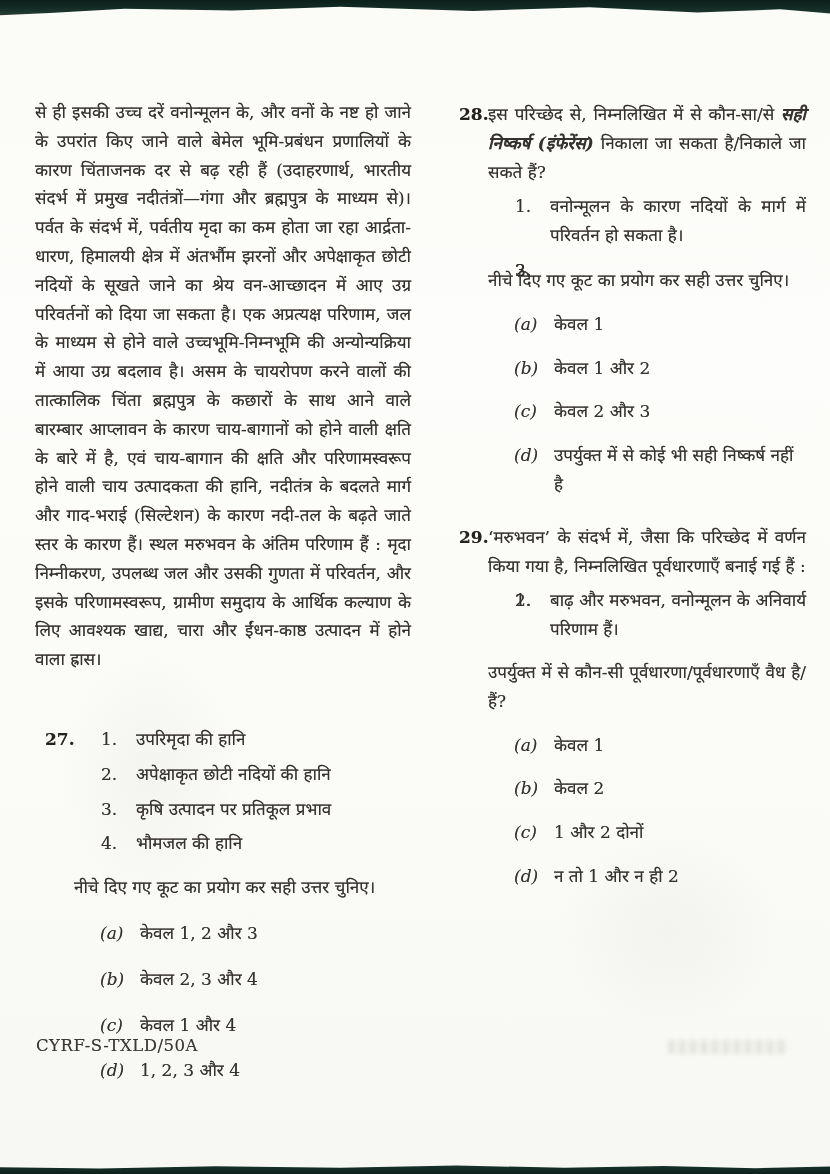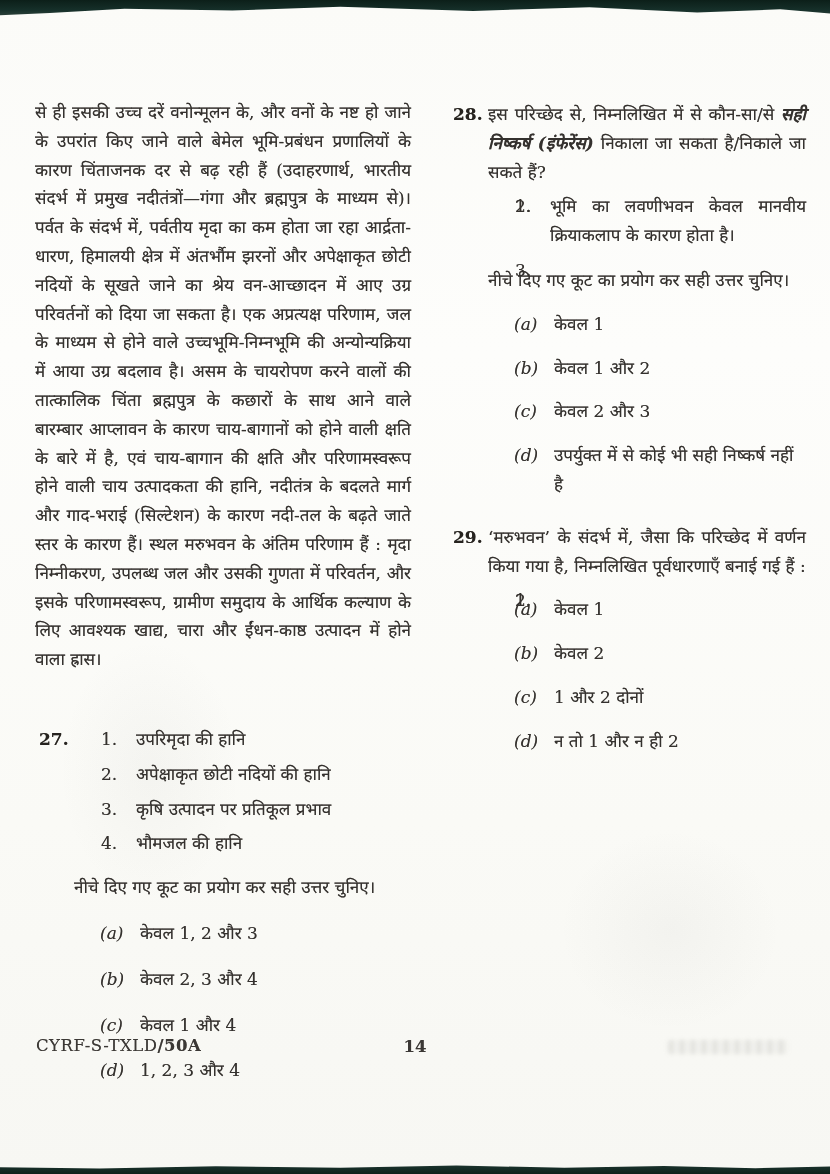--- a/index.html
+++ b/index.html
@@ -33,21 +33,21 @@
   .col { position: absolute; font-size: 17px; line-height: 28.8px; }
   #col-left  { left: 35px;  top: 98px;  width: 376px; }
   #col-right { left: 449px; top: 100px; width: 357px; }
 
   .passage {
     text-align: justify;
     text-shadow: 0 0 0.6px rgba(55,50,45,0.55);
   }
 
   .question { position: relative; padding-left: 39px; text-shadow: 0 0 0.6px rgba(55,50,45,0.5); }
-  .q-num { position: absolute; left: 4px; top: 0; font-weight: 700; color: #26231f; }
+  .q-num { position: absolute; left: 10px; top: 0; font-weight: 700; color: #26231f; }
   .q-intro { display: block; text-align: justify; }
   .bi { font-weight: 700; font-style: italic; }
 
   .item { position: relative; padding-left: 62px; margin-top: 6px; text-align: justify; }
   .item-num { position: absolute; left: 27px; top: 0; }
 
   .direction { margin-top: 15px; text-align: justify; }
 
   .option { position: relative; padding-left: 66px; margin-top: 15px; }
   .option-27 { margin-top: 17px; }
@@ -57,21 +57,21 @@
   .mt-q29 { margin-top: 24px; }
   .gap-direction28 { margin-top: 16px; }
   .followup { margin-top: 14px; text-align: justify; }
 
   
   #footer-code {
     position: absolute; left: 36px; top: 1036px;
     font-size: 16.5px; letter-spacing: 0.5px; color: #3b3835;
     text-shadow: 0 0 0.6px rgba(55,50,45,0.5);
   }
-  #footer-code .bold { font-weight: 700; }
+  #footer-code .bold { font-weight: 400; }
   #footer-page {
     position: absolute; left: 0; top: 1037px; width: 830px;
     text-align: center; font-size: 16.5px; font-weight: 700; color: #3b3835;
     text-shadow: 0 0 0.6px rgba(55,50,45,0.5);
   }
   #footer-smudge {
     position: absolute; left: 668px; top: 1040px; width: 120px; height: 14px;
     background: repeating-linear-gradient(90deg, rgba(140,140,135,0.18) 0 6px, rgba(170,170,165,0.06) 6px 11px);
     filter: blur(2px);
     border-radius: 3px;
@@ -132,24 +132,24 @@
   </div>
 
   <div id="col-right" class="col">
 
     <div class="question">
       <span class="q-num">28.</span>
       <span class="q-intro"><span>इस परिच्छेद से, निम्नलिखित में से कौन-सा/से </span><span class="bi">सही निष्कर्ष (इंफेरेंस)</span><span> निकाला जा सकता है/निकाले जा सकते हैं?</span></span>
 
       <div class="item">
         <span class="item-num">1.</span>
+        <span>वनोन्मूलन के कारण नदियों के मार्ग में परिवर्तन हो सकता है।</span>
       </div>
       <div class="item">
         <span class="item-num">2.</span>
-        <span>भूमि का लवणीभवन केवल मानवीय क्रियाकलाप के कारण होता है।</span>
       </div>
       <div class="item">
         <span class="item-num">3.</span>
       </div>
 
       <div class="direction gap-direction28">नीचे दिए गए कूट का प्रयोग कर सही उत्तर चुनिए।</div>
 
       <div class="option">
         <span class="opt-letter">(a)</span>
         <span>केवल 1</span>
@@ -170,22 +170,24 @@
 
     <div class="question mt-q29">
       <span class="q-num">29.</span>
       <span class="q-intro">‘मरुभवन’ के संदर्भ में, जैसा कि परिच्छेद में वर्णन किया गया है, निम्नलिखित पूर्वधारणाएँ बनाई गई हैं :</span>
 
       <div class="item">
         <span class="item-num">1.</span>
       </div>
       <div class="item">
         <span class="item-num">2.</span>
-      </div>
-
+        <span>बाढ़ और मरुभवन, वनोन्मूलन के अनिवार्य परिणाम हैं।</span>
+      </div>
+
+      <div class="followup">उपर्युक्त में से कौन-सी पूर्वधारणा/पूर्वधारणाएँ वैध है/हैं?</div>
 
       <div class="option">
         <span class="opt-letter">(a)</span>
         <span>केवल 1</span>
       </div>
       <div class="option">
         <span class="opt-letter">(b)</span>
         <span>केवल 2</span>
       </div>
       <div class="option">
@@ -193,17 +195,16 @@
         <span>1 और 2 दोनों</span>
       </div>
       <div class="option">
         <span class="opt-letter">(d)</span>
         <span>न तो 1 और न ही 2</span>
       </div>
     </div>
   </div>
 
   <div id="footer-code"><span>CYRF-S-TXLD</span><span class="bold">/50A</span></div>
-  <div id="footer-page">14</div>
   <div id="footer-smudge"></div>
 
   <div class="scan-edge-bottom"></div>
 </div>
 
 </body></html>

